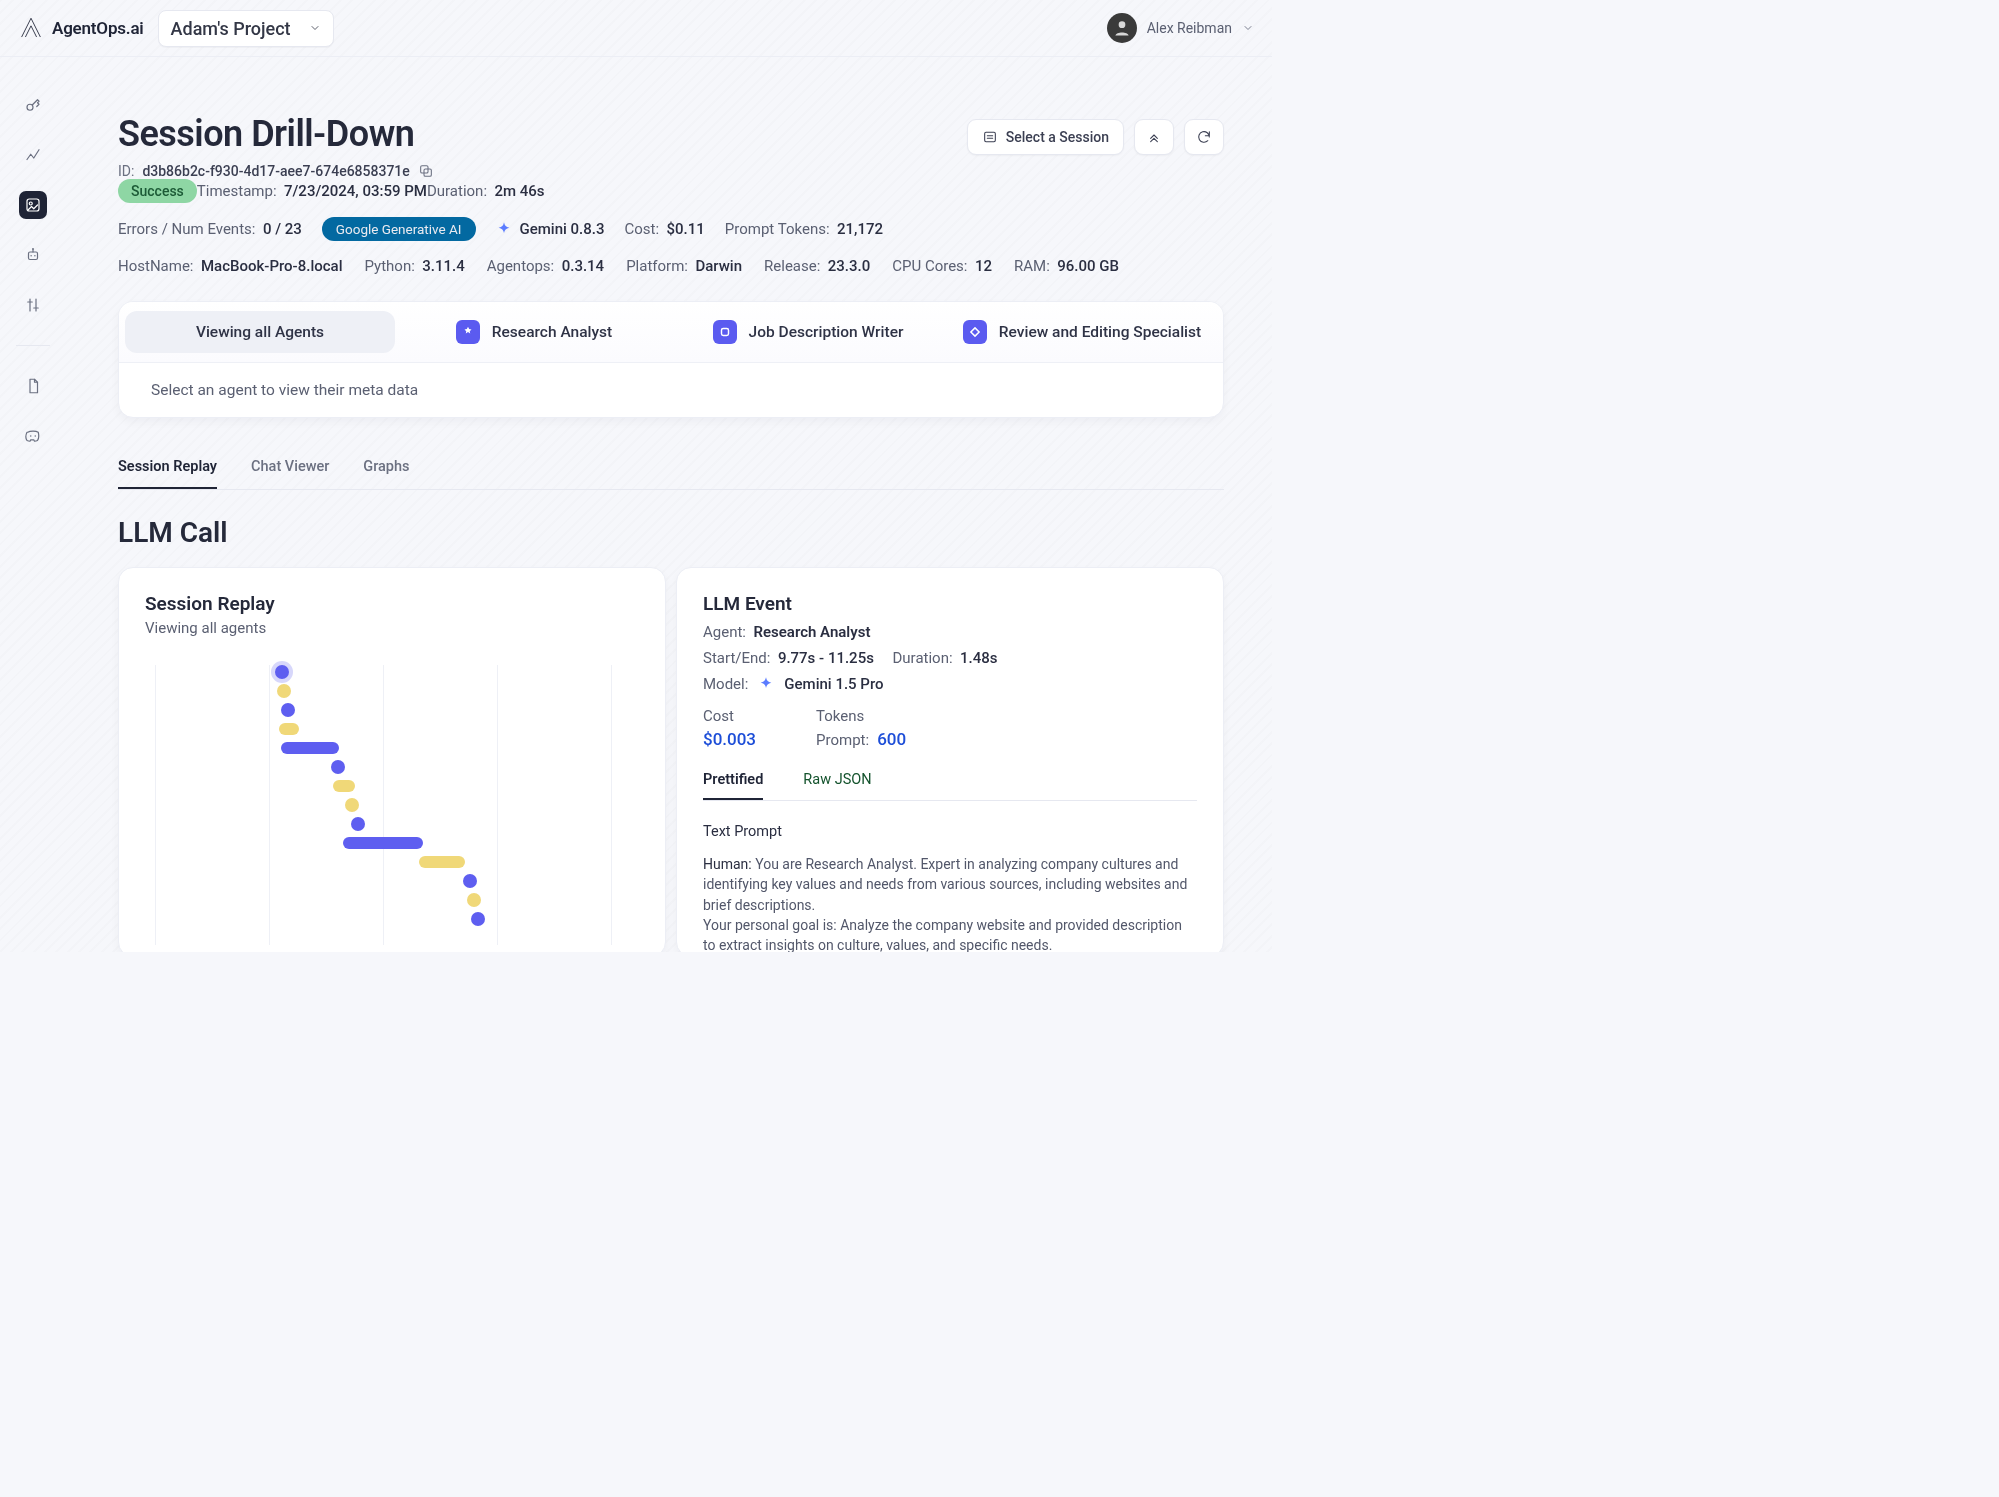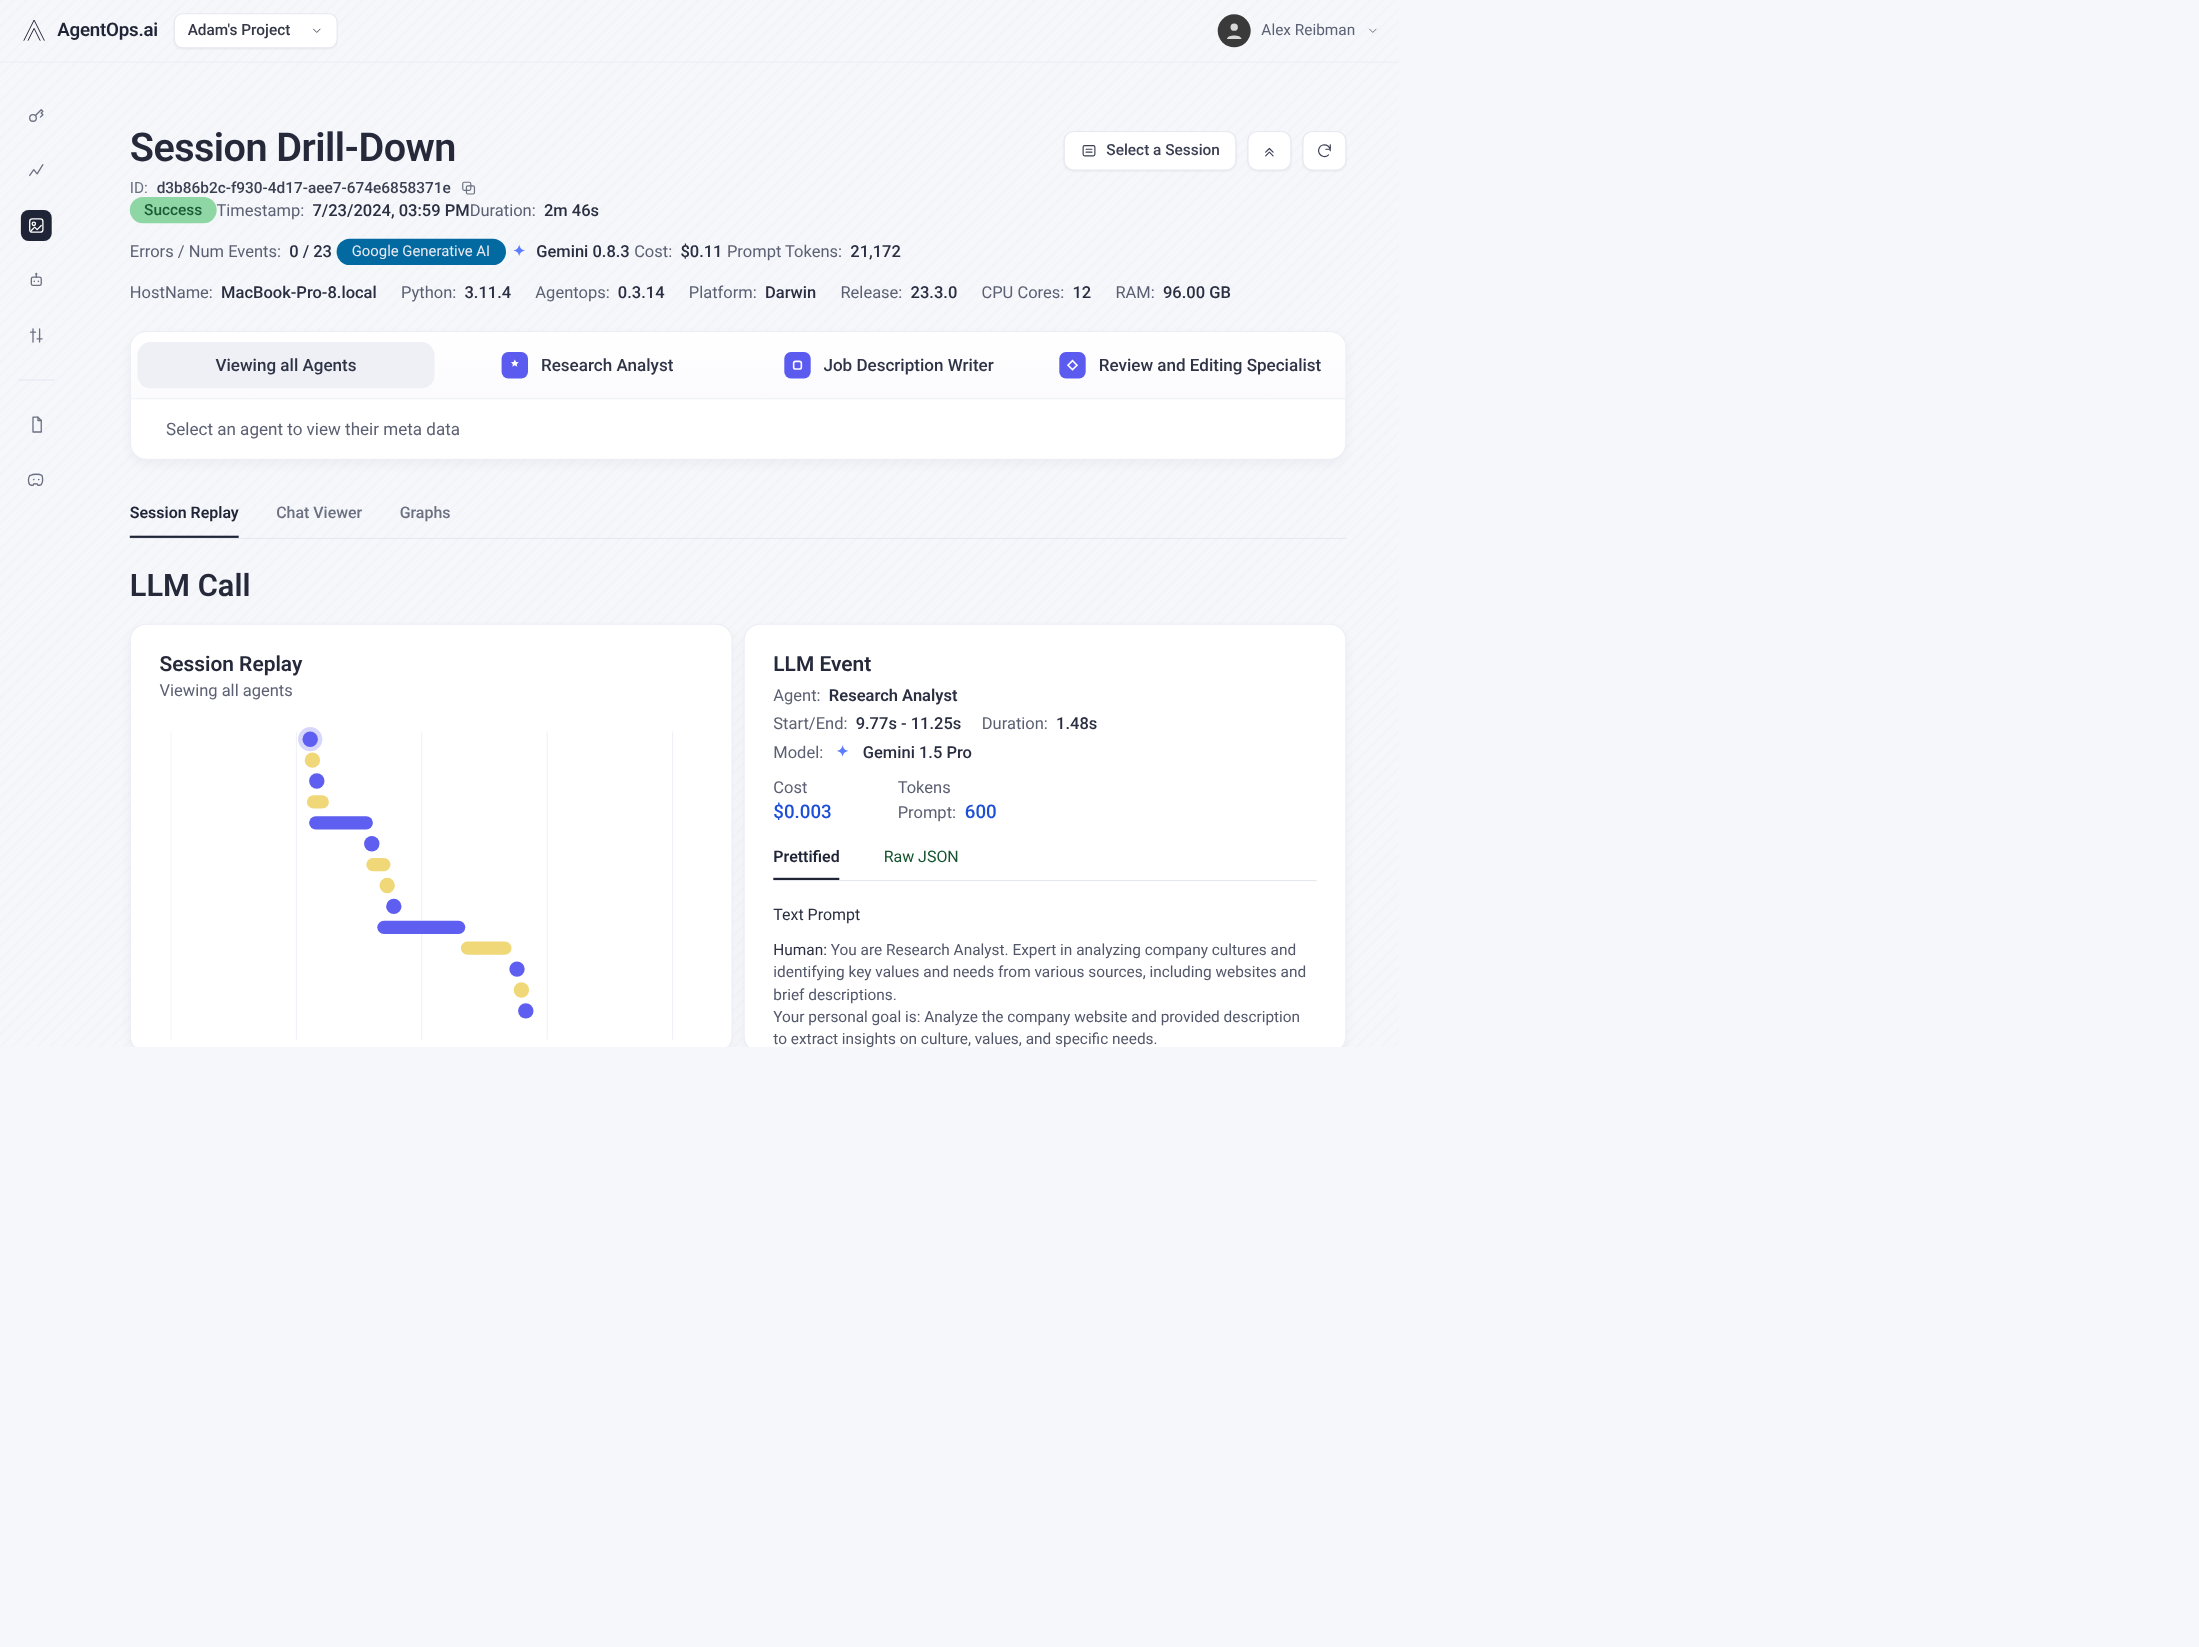--- a/index.html
+++ b/index.html
@@ -29,21 +29,21 @@
     gap: 14px;
     border-bottom: 1px solid #eceef5;
     position: relative;
   }
   .brand { display:flex; align-items:center; gap:8px; }
   .brand-logo { width:26px; height:26px; }
   .brand-text { font-weight:600; font-size:17px; letter-spacing:-0.2px; color:#1f2436;}
   .project-pill{
     display:flex; align-items:center; gap:18px;
     background:#fff; border:1px solid #e6e8f0; border-radius:8px;
-    padding:7px 12px; font-size:14px; color:#333746; font-weight:500;
+    padding:7px 12px; font-size:18px; color:#333746; font-weight:500;
     box-shadow:0 1px 1px rgba(0,0,0,0.03);
   }
   .chev { width:12px; height:12px; }
   .user-block{
     margin-left:auto; display:flex; align-items:center; gap:10px;
     color:#5b6072; font-size:14px;
   }
   .avatar{ width:30px; height:30px; border-radius:50%; background:#3a3a3a; display:flex; align-items:center; justify-content:center;}
   .avatar svg{width:20px;height:20px;}
 
@@ -76,21 +76,21 @@
   .head-actions{ display:flex; gap:10px; align-items:center; margin-top:6px;}
   .btn{
     background:#fff; border:1px solid #e6e8f0; border-radius:9px;
     padding:9px 14px; display:flex; align-items:center; gap:8px;
     font-size:14px; color:#3b3f52; font-weight:500;
     box-shadow:0 1px 2px rgba(0,0,0,0.04);
   }
   .icon-btn{ padding:9px 11px; }
 
   .metarow{ display:flex; flex-wrap:wrap; align-items:center; font-size:15px; color:#5b6072;}
-  .metarow.second{ margin-top:14px; gap:4px;}
+  .metarow.second{ margin-top:14px; gap:20px;}
   .metarow.third{ margin-top:16px; gap:22px;}
   .metaval{ color:#2a2e41; font-weight:500;}
   .status-pill{
     background:#8ed6a4; color:#1c5a36; font-weight:500;
     padding:4px 13px; border-radius:14px; font-size:14px;
   }
   .dark-pill{
     background:#0369a1; color:#e9eaf0; font-size:13.5px;
     padding:4px 14px; border-radius:14px;
   }

